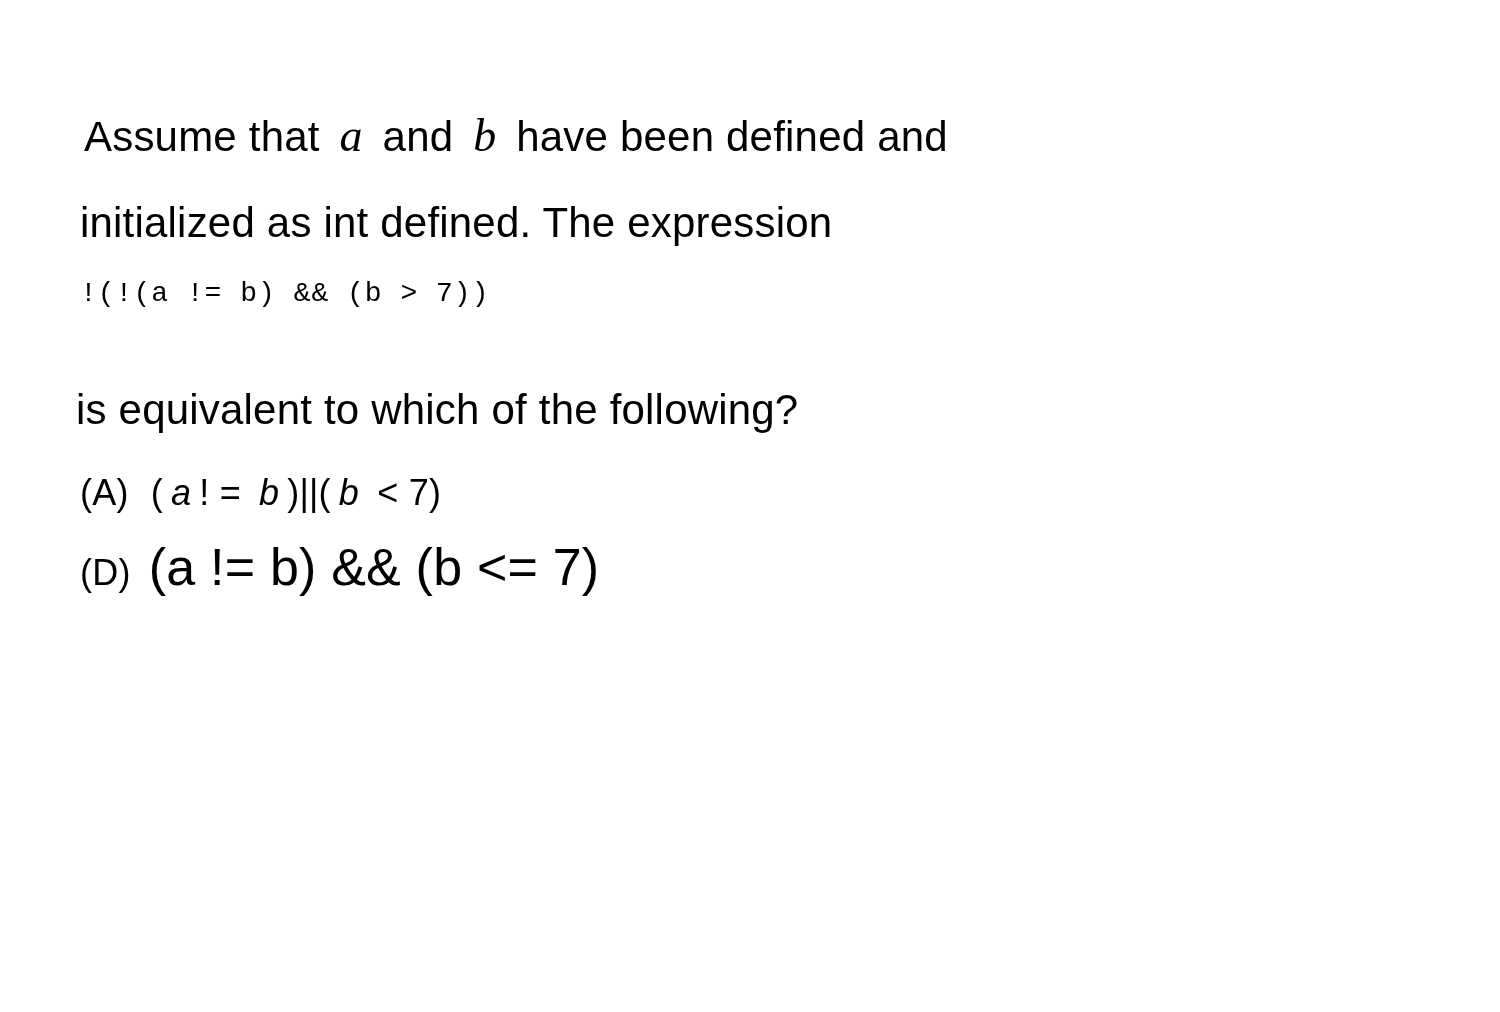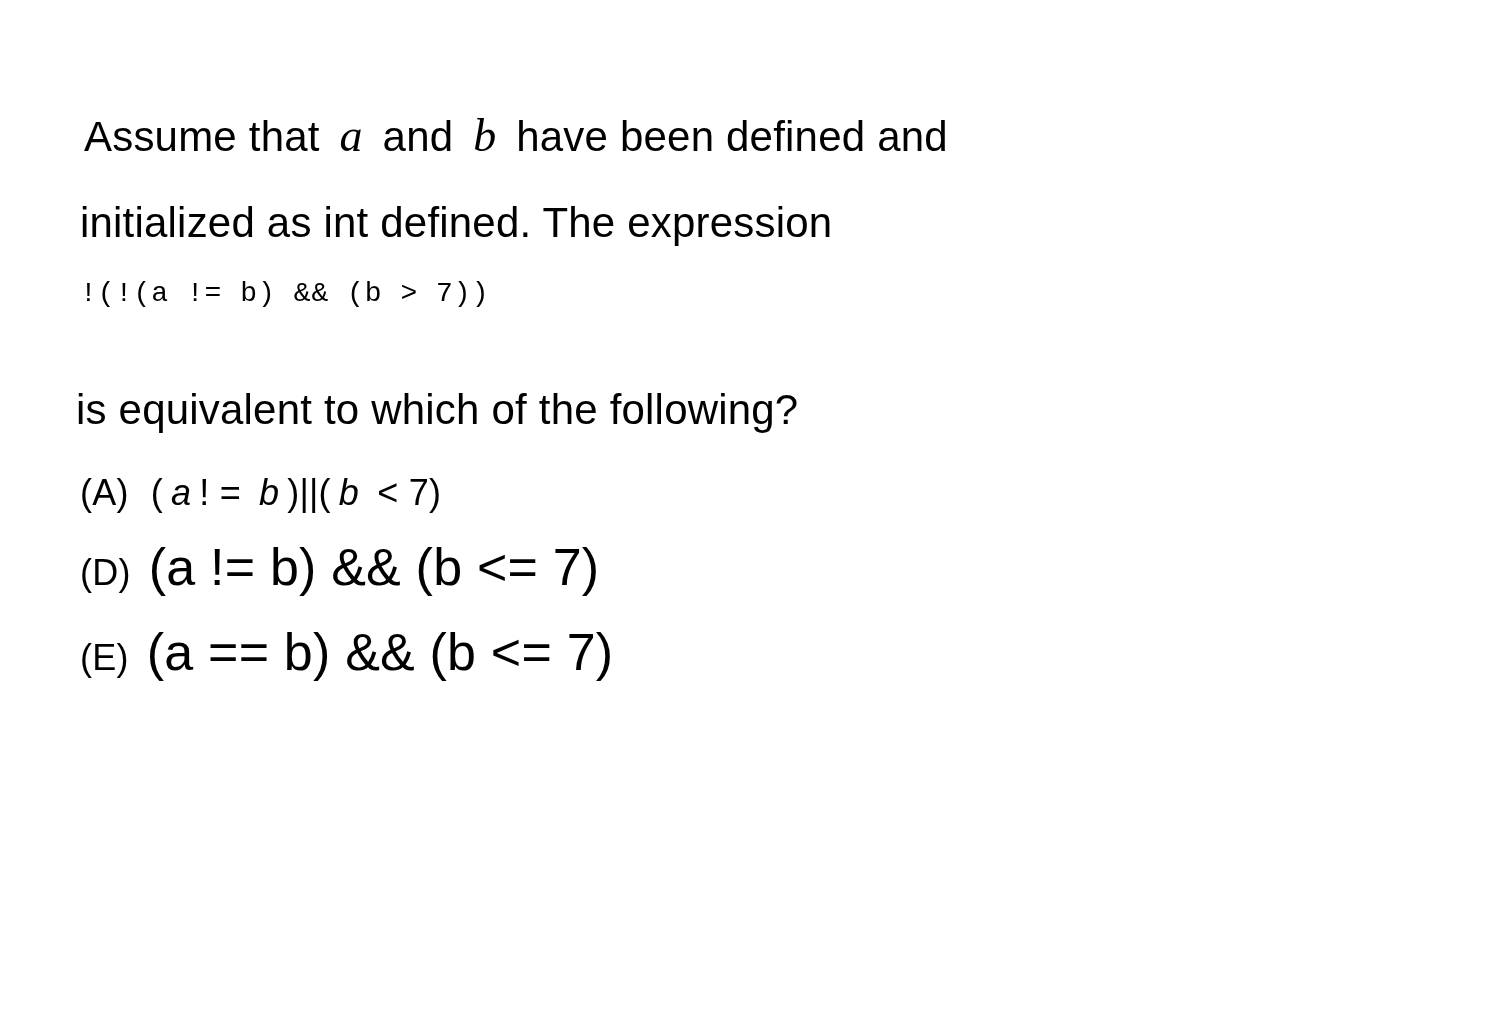--- a/index.html
+++ b/index.html
@@ -87,17 +87,13 @@
     </span>
   </div>
 
 
 
   <div class="choice">
     <span class="choice-label">(D) </span>
     <span class="plain-expr">(a != b) &amp;&amp; (b &lt;= 7)</span>
   </div>
 
-  <div class="choice">
-    <span class="choice-label">(E) </span>
-    <span class="plain-expr">(a == b) &amp;&amp; (b &lt;= 7)</span>
-  </div>
 </div>
 
 </body></html>

